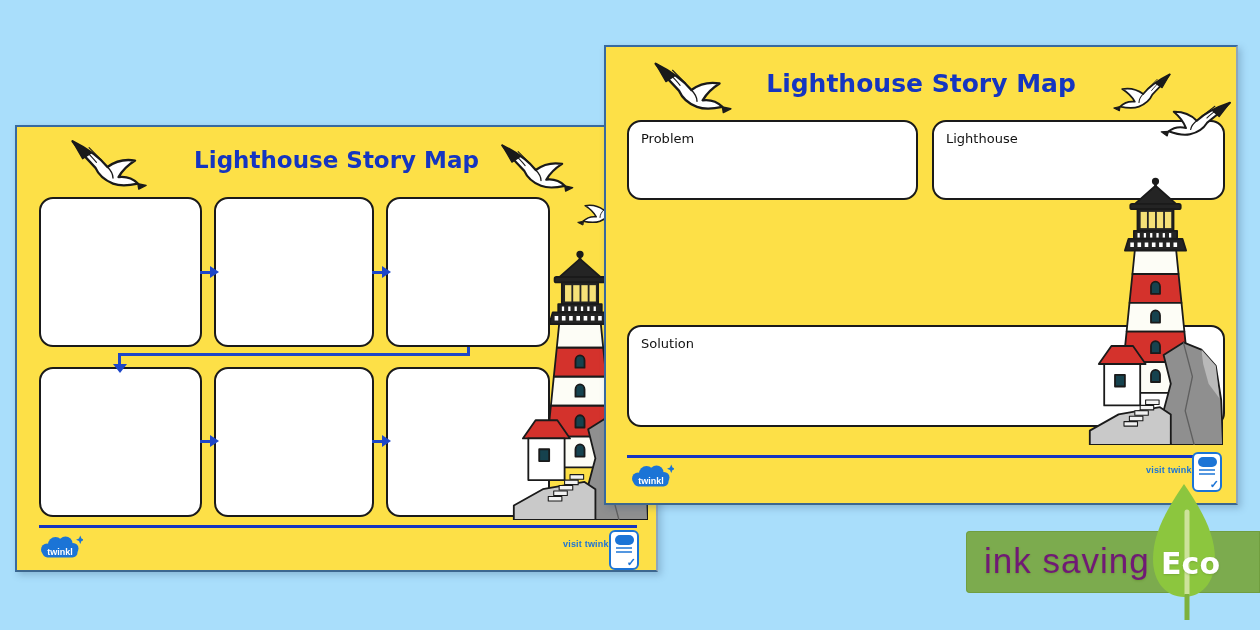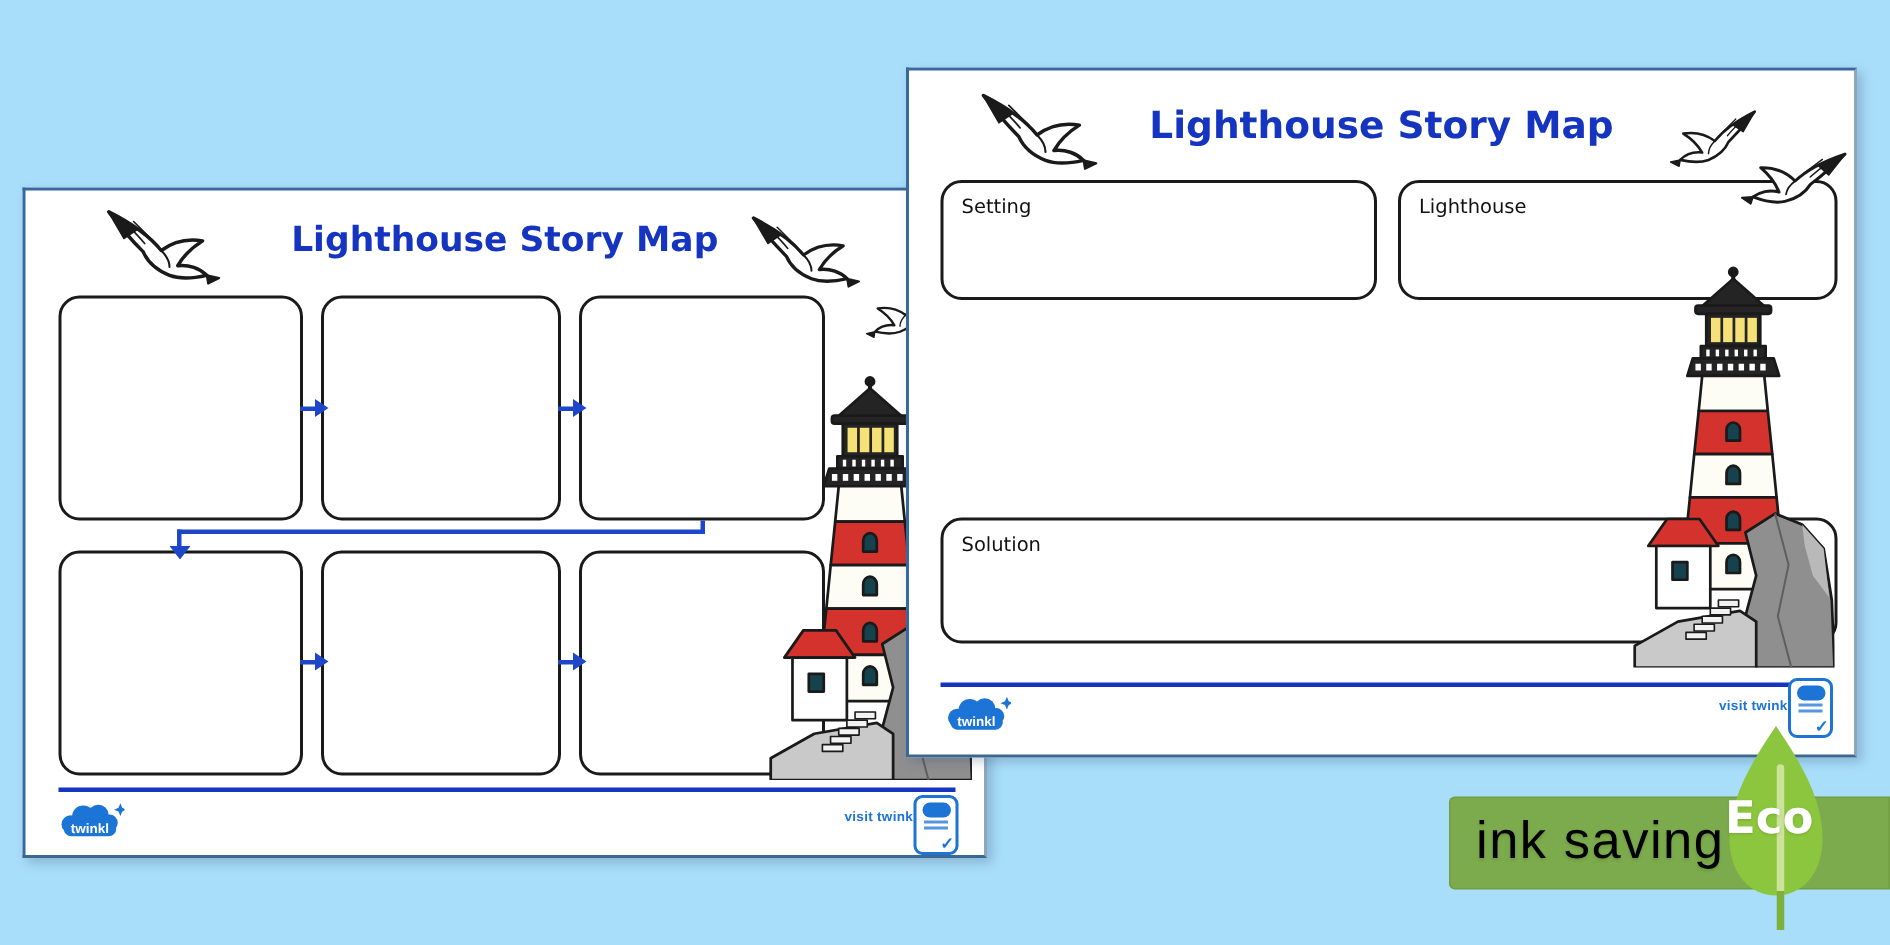--- a/index.html
+++ b/index.html
@@ -3,21 +3,21 @@
 <meta charset="utf-8">
 <style>
   html,body{margin:0;padding:0;}
   body{
     width:1260px;height:630px;position:relative;overflow:hidden;
     background:#a9defb;
     font-family:"Liberation Sans", sans-serif;
   }
   
   .sheet{
-    position:absolute;background:#ffffff;box-sizing:border-box;
+    position:absolute;background:#fde047;box-sizing:border-box;
     border:2px solid #38699e;
     border-right-color:#8fa6ba;border-bottom-color:#3c678f;
     box-shadow:3px 3px 7px rgba(50,80,115,.28);
   }
   #back-page{left:15px;top:125px;width:643px;height:447px;overflow:hidden;}
   #front-page{left:604px;top:45px;width:634px;height:460px;overflow:hidden;z-index:10;}
   .sheet-title{
     position:absolute;left:0;width:100%;text-align:center;
     font-family:"DejaVu Sans", sans-serif;font-weight:bold;color:#1535c0;z-index:2;
   }
@@ -54,26 +54,26 @@
   .gull.flip-tilt{transform:scaleX(-1) rotate(-8deg);}
   .lighthouse{position:absolute;z-index:5;}
   
   #eco-band{
     position:absolute;left:966px;top:531px;width:294px;height:62px;z-index:40;
     background:rgba(121,168,68,.95);border-radius:4px 0 0 4px;
     box-shadow:inset 0 0 0 1px rgba(100,145,50,.5);
   }
   #eco-band .band-text{
     position:absolute;left:18px;top:50%;transform:translateY(-52%);
-    color:#000000;font-size:35px;letter-spacing:1px;font-family:"Liberation Sans", sans-serif;
+    color:#701a75;font-size:35px;letter-spacing:1px;font-family:"Liberation Sans", sans-serif;
     text-shadow:0 1px 2px rgba(90,130,40,.45);
   }
   #eco-leaf{position:absolute;left:1142px;top:482px;width:84px;height:140px;z-index:41;}
   #eco-label{
-    position:absolute;left:1150px;top:528px;width:70px;text-align:left;z-index:42;
+    position:absolute;left:1150px;top:546px;width:70px;text-align:right;z-index:42;
     color:#fff;font-size:30px;font-weight:bold;font-family:"DejaVu Sans", sans-serif;
     text-shadow:0 1px 2px rgba(90,130,40,.4);
   }
 </style>
 </head>
 <body>
 
 <svg width="0" height="0" style="position:absolute" aria-hidden="true">
   <defs>
     <g id="gull" stroke="#1a1a1a" stroke-width="2.5" stroke-linejoin="round" stroke-linecap="round" fill="#fff">
@@ -208,26 +208,26 @@
       <use href="#gull"></use>
     </svg>
   <svg class="gull flip" style="left:498px;top:24px" width="70" height="46" viewBox="0 0 100 64">
       <use href="#gull"></use>
     </svg>
   <svg class="gull flip-tilt" style="left:546px;top:46px" width="80" height="54" viewBox="0 0 100 64">
       <use href="#gull"></use>
     </svg>
 
   <div class="wbox" style="left:21px;top:73px;width:291px;height:80px">
-    <span class="lbl">Setting</span>
+    <span class="lbl">Problem</span>
   </div>
   <div class="wbox" style="left:326px;top:73px;width:293px;height:80px">
     <span class="lbl">Lighthouse</span>
   </div>
-  <div class="wbox" style="left:21px;top:298px;width:598px;height:84px">
+  <div class="wbox" style="left:21px;top:278px;width:598px;height:102px">
     <span class="lbl">Solution</span>
   </div>
 
   <svg class="lighthouse" style="left:482px;top:128px" width="135" height="270" viewBox="0 0 150 300">
       <use href="#lighthouse"></use>
     </svg>
 
   <div class="footer-line" style="left:21px;top:408px;width:592px"></div>
   <svg class="twinkl-logo" style="left:24px;top:416px" viewBox="0 0 88 54">
     <use href="#twinkl-cloud"></use>

